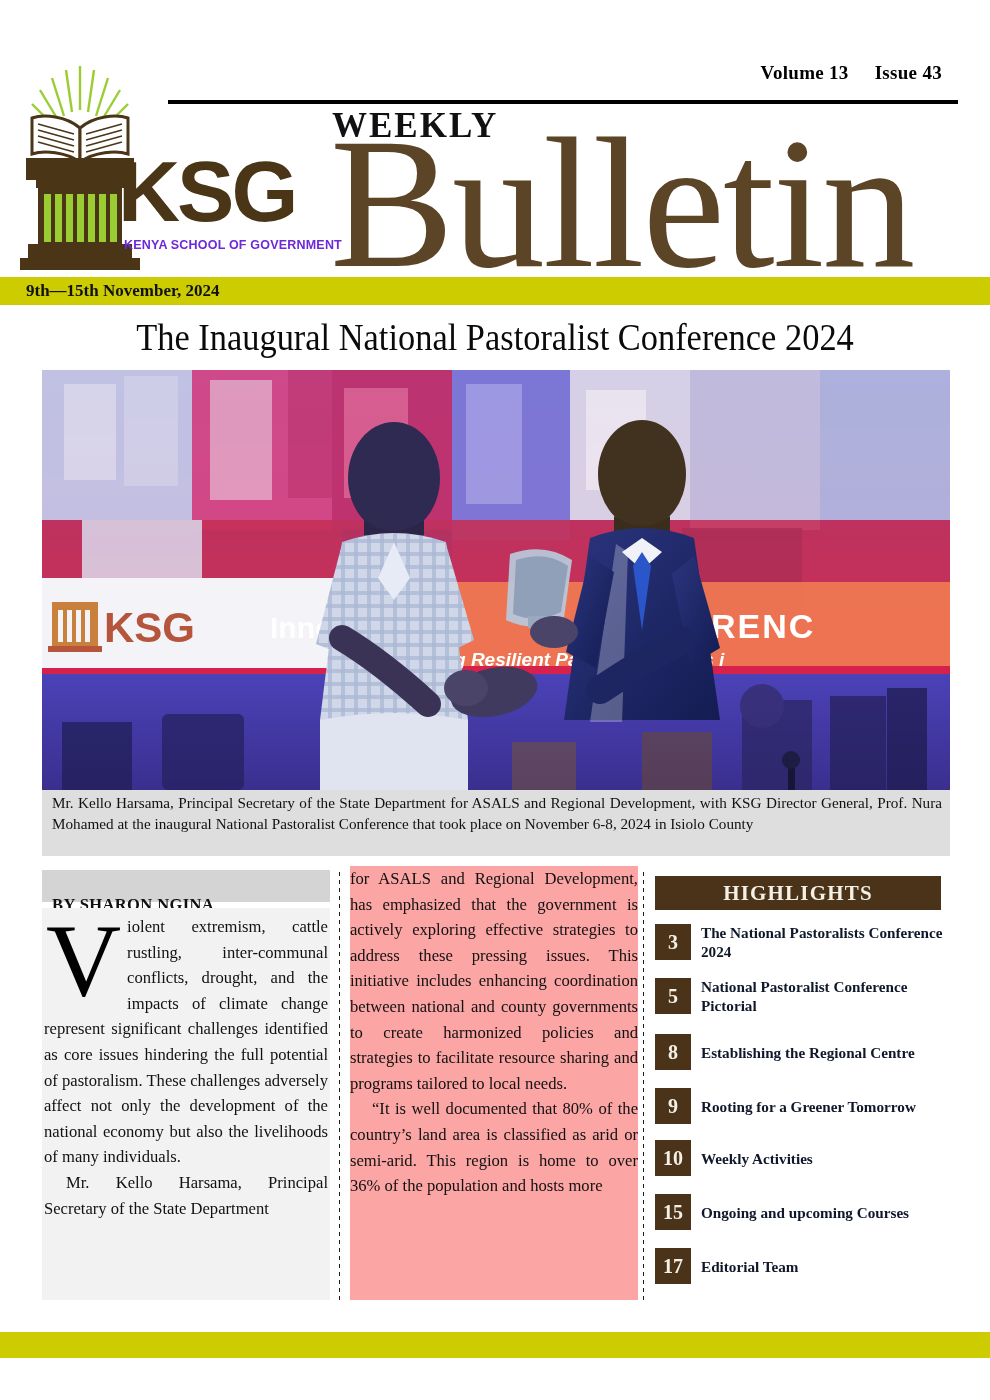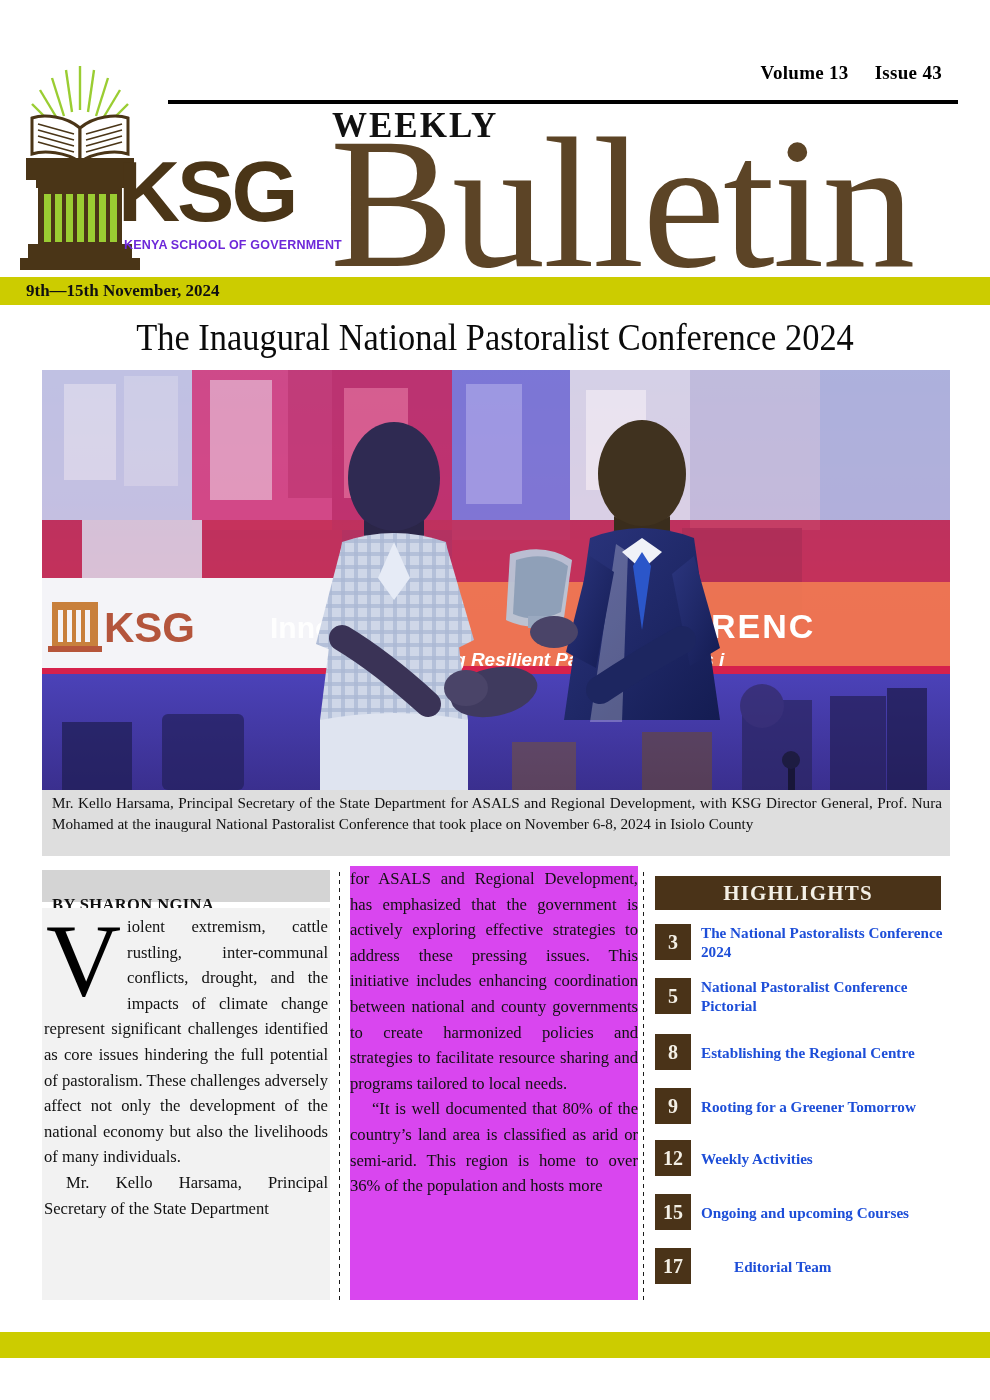--- a/index.html
+++ b/index.html
@@ -185,21 +185,21 @@
     line-height: 80px;
     color: #000;
     margin: 6px 6px 0 2px;
   }
 
   
   #col2 {
     position: absolute;
     left: 350px; top: 866px;
     width: 288px; height: 434px;
-    background: #d946ef;
+    background: #fca5a5;
   }
   #col2 p {
     margin: 0;
     font-family: "Liberation Serif", serif;
     font-size: 16.6px;
     line-height: 25.6px;
     color: #111;
     text-align: justify;
     text-indent: 22px;
   }
@@ -257,21 +257,21 @@
     align-items: center;
     justify-content: center;
   }
   .hl-label {
     flex: 1 1 auto;
     padding-left: 10px;
     font-family: "Liberation Serif", serif;
     font-weight: bold;
     font-size: 15.2px;
     line-height: 19px;
-    color: #1d4ed8;
+    color: #0f172a;
   }
 
   
   #bottom-bar {
     position: absolute;
     left: 0; top: 1332px;
     width: 990px; height: 26px;
     background: #cccc00;
   }
 </style>
@@ -495,26 +495,26 @@
   </div>
   <div class="hl-item" style="height:56px;">
     <div class="hl-num">8</div>
     <div class="hl-label">Establishing the Regional Centre</div>
   </div>
   <div class="hl-item" style="height:52px;">
     <div class="hl-num">9</div>
     <div class="hl-label">Rooting for a Greener Tomorrow</div>
   </div>
   <div class="hl-item" style="height:52px;">
-    <div class="hl-num">12</div>
+    <div class="hl-num">10</div>
     <div class="hl-label">Weekly  Activities</div>
   </div>
   <div class="hl-item" style="height:56px;">
     <div class="hl-num">15</div>
     <div class="hl-label">Ongoing and upcoming Courses</div>
   </div>
-  <div class="hl-item" style="height:52px;gap:33px;">
+  <div class="hl-item" style="height:52px;">
     <div class="hl-num">17</div>
     <div class="hl-label">Editorial Team</div>
   </div>
 </div>
 
 <div id="bottom-bar"></div>
 
 </body></html>

